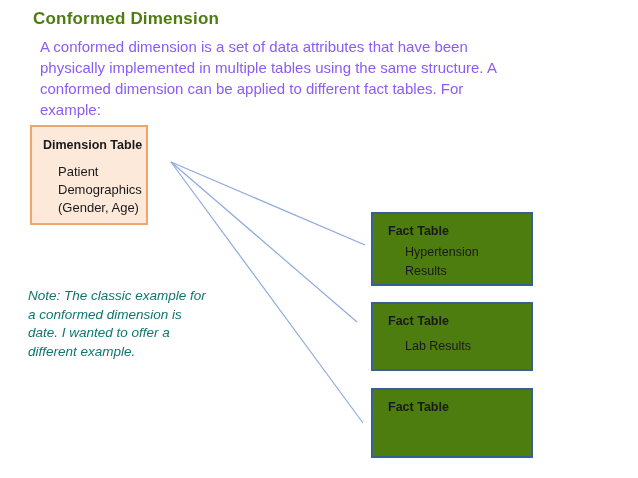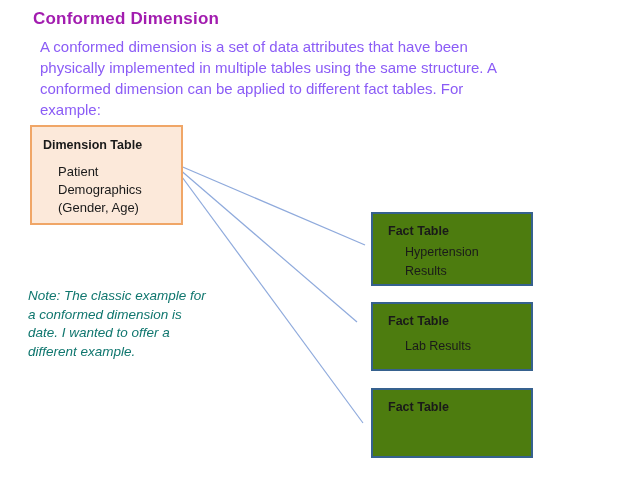--- a/index.html
+++ b/index.html
@@ -11,35 +11,35 @@
     overflow: hidden;
     font-family: "Liberation Sans", "DejaVu Sans", sans-serif;
     color: #1a1a1a;
   }
   .abs { position: absolute; }
 
   .slide-title {
     left: 33px; top: 9px;
     font-size: 17px;
     font-weight: bold;
-    color: #a21caf;
+    color: #4d7c0f;
     letter-spacing: 0.2px;
   }
   .intro-paragraph {
     left: 40px; top: 36px;
     width: 510px;
     font-size: 15px;
     line-height: 21px;
     white-space: pre-line;
     color: #8b5cf6;
   }
 
   .dim-box {
     left: 30px; top: 125px;
-    width: 153px; height: 100px;
+    width: 118px; height: 100px;
     box-sizing: border-box;
     background: #FCE9DA;
     border: 2px solid #F0A667;
   }
   .dim-box .box-title {
     position: absolute;
     left: 11px; top: 11px;
     font-size: 12.5px;
     font-weight: bold;
   }

